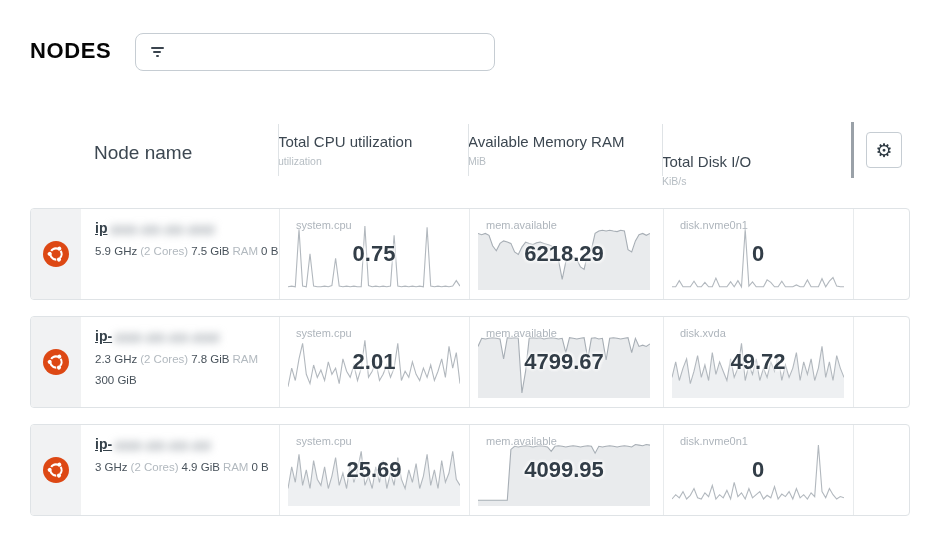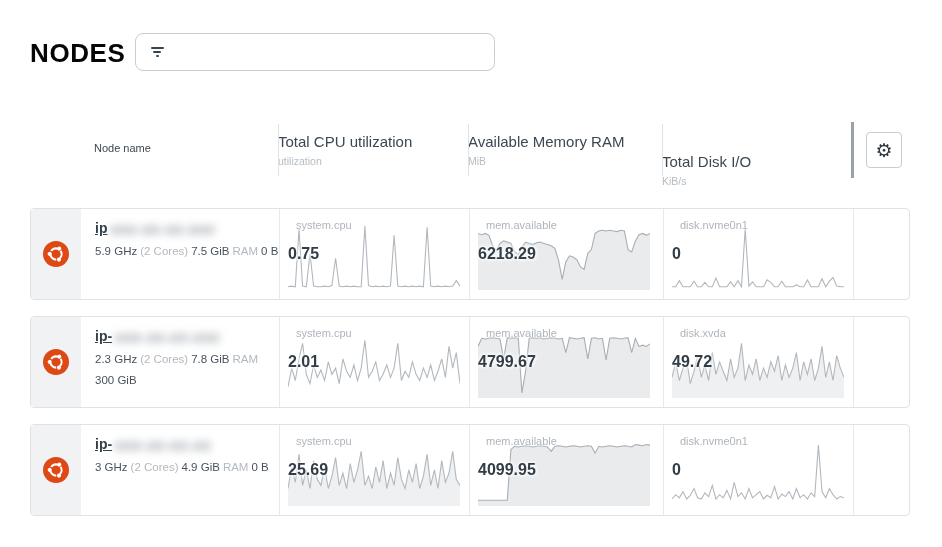--- a/index.html
+++ b/index.html
@@ -7,39 +7,39 @@
   body {
     width:942px; height:547px; overflow:hidden; position:relative;
     font-family:"Liberation Sans","DejaVu Sans",sans-serif;
     color:#35414a;
   }
   .page { position:absolute; inset:0; }
 
   
   .page-title {
     position:absolute; left:30px; top:38px;
-    font-size:26px; font-weight:700; letter-spacing:0.6px; color:#060606;
+    font-size:22px; font-weight:700; letter-spacing:0.6px; color:#060606;
   }
   .search-box {
     position:absolute; left:135px; top:33px; width:360px; height:38px;
     border:1px solid #c6cdd3; border-radius:8px; background:#fff;
     display:flex; align-items:center; padding-left:14px; gap:8px;
   }
   .filter-icon { display:flex; flex-direction:column; align-items:center; gap:2px; width:14px; }
   .filter-icon i { display:block; background:#3a444e; border-radius:1px; height:2px; }
   .filter-icon i:nth-child(1){ width:13px; }
   .filter-icon i:nth-child(2){ width:8px; }
   .filter-icon i:nth-child(3){ width:3px; }
   .search-input {
     border:none; outline:none; flex:1; height:100%; font-size:13px;
     font-family:inherit; background:transparent; color:#35414a;
   }
 
   
-  .th-node { position:absolute; left:94px; top:142px; font-size:11px; color:#3c4751; }
+  .th-node { position:absolute; left:94px; top:142px; font-size:19px; color:#3c4751; }
   .th-col { position:absolute; top:133px; }
   .th-col .t { font-size:15px; color:#3c4751; }
   .th-col .s { font-size:10.5px; color:#b6bdc3; margin-top:5px; }
   .th-cpu { left:278px; width:190px; }
   .th-mem { left:468px; width:194px; }
   .th-disk { left:662px; width:190px;margin-top:20px; }
   .hdiv { position:absolute; top:124px; width:1px; height:52px; background:#dfe3e6; }
   .hdiv-1 { left:278px; } .hdiv-2 { left:468px; } .hdiv-3 { left:662px; }
   .hdiv-thick { position:absolute; left:851px; top:122px; width:3px; height:56px; background:#9aa1a8; }
   .settings-btn {
@@ -78,21 +78,21 @@
 
   .chart-box { position:absolute; top:8px; width:172px; height:75px; cursor:pointer; }
   .chart-cpu { left:257px; } .chart-mem { left:447px; } .chart-disk { left:641px; }
   .chart-box svg { position:absolute; left:0; top:0; }
   .chart-label {
     position:absolute; left:8px; top:2px; font-size:11px; color:#aeb5bc;
     text-shadow:0 0 3px #fff,0 0 3px #fff; white-space:nowrap;
   }
   .chart-value {
     position:absolute; left:0; right:0; top:50%; transform:translateY(-54%);
-    text-align:left; font-size:16px; font-weight:700; color:#323d47;
+    text-align:center; font-size:22px; font-weight:700; color:#323d47;
     text-shadow:0 0 4px #fff,0 0 4px #fff,0 0 4px #fff;
   }
 </style>
 </head>
 <body>
 
 <div class="page">
 
   <div class="page-title">NODES</div>
 

